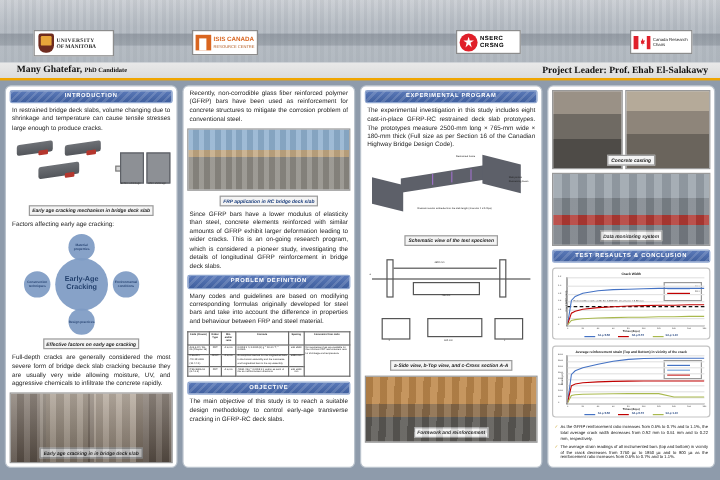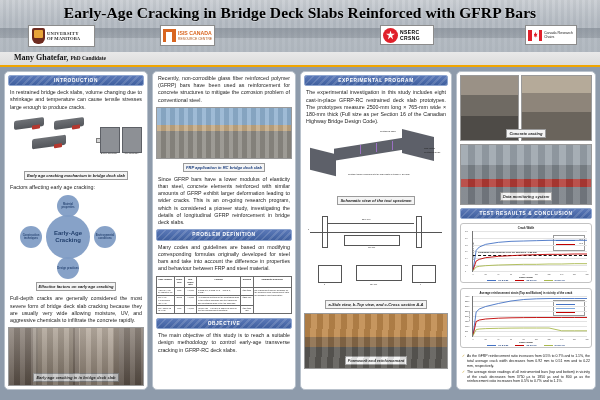--- a/index.html
+++ b/index.html
@@ -152,21 +152,20 @@
   .bullet .chk{color:#c9a227;font-size:3.6px;line-height:4.6px;}
 </style>
 </head>
 <body>
 
 <div class="poster">
 
   <div class="header">
     <div class="skyline"></div>
     <div class="bridge"></div>
-    <div class="title">Early-Age Cracking in Bridge Deck Slabs Reinforced with GFRP Bars</div>
 
     <div class="logos">
       <div class="logo logo-uofm">
         <div class="crest"></div>
         <div class="uofm-txt">
           <b>UNIVERSITY</b>
           <span>OF MANITOBA</span>
         </div>
       </div>
       <div class="logo logo-isis">
@@ -193,20 +192,21 @@
         </div>
       </div>
     </div>
   </div>
 
   <div class="authorbar">
     <div class="left">
       <span>Many Ghatefar,</span>
       <em>PhD Candidate</em>
     </div>
+    <div class="right">Project Leader: Prof.  Ehab El-Salakawy</div>
   </div>
 
   <div class="cols">
 
     <div class="col col1">
       <div class="sechead">
         <span>INTRODUCTION</span>
       </div>
       <div class="ptxt">In restrained bridge deck slabs, volume changing due to shrinkage and temperature can cause tensile stresses large enough to produce cracks.</div>
 

